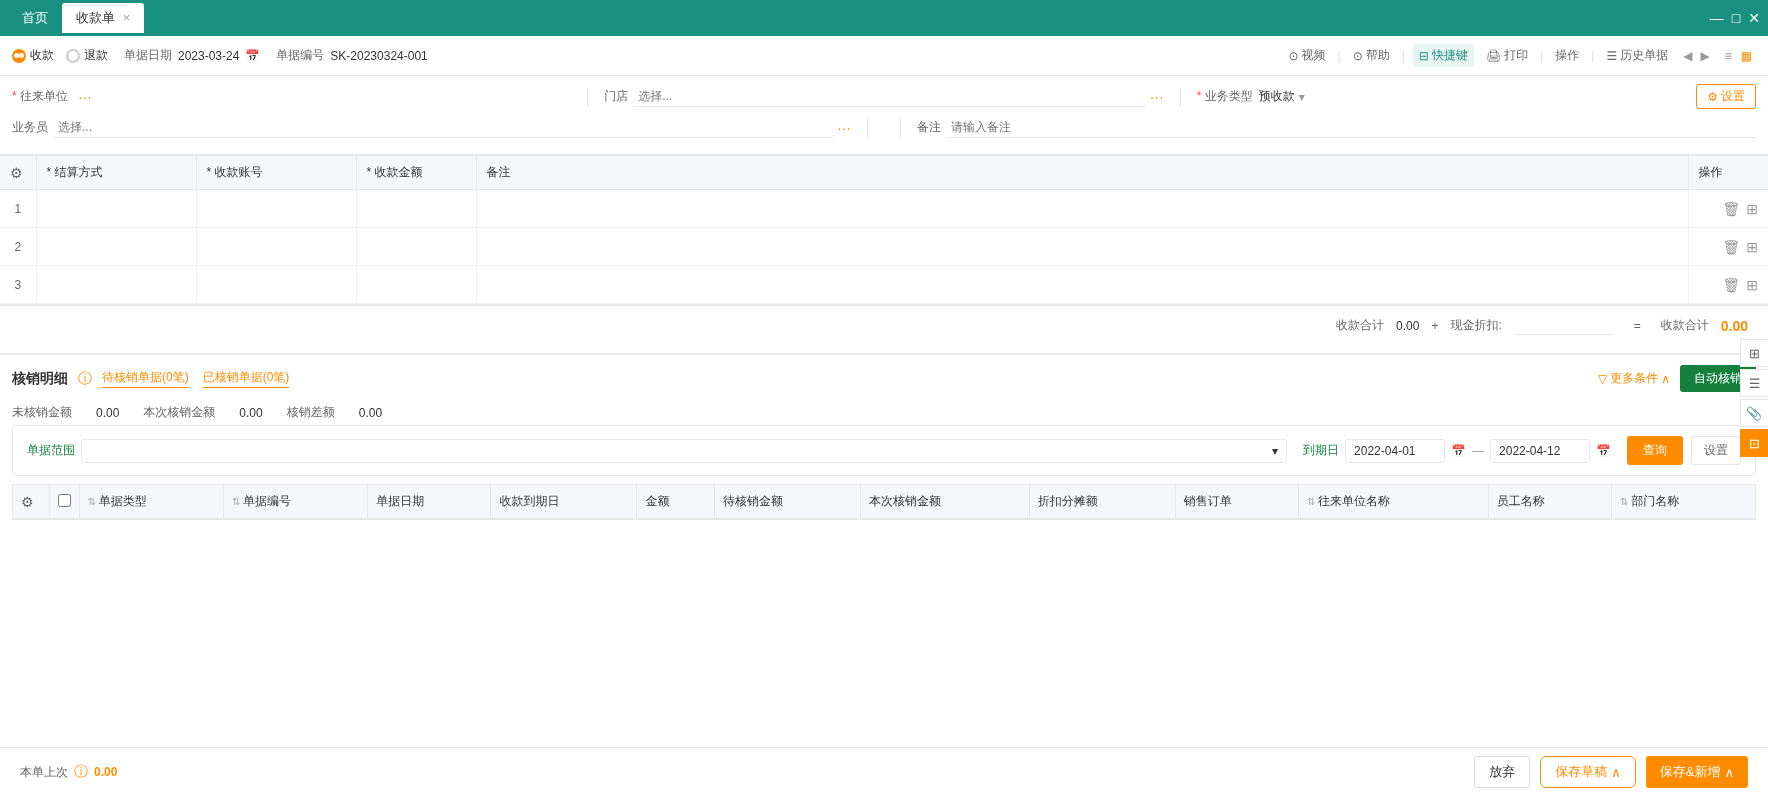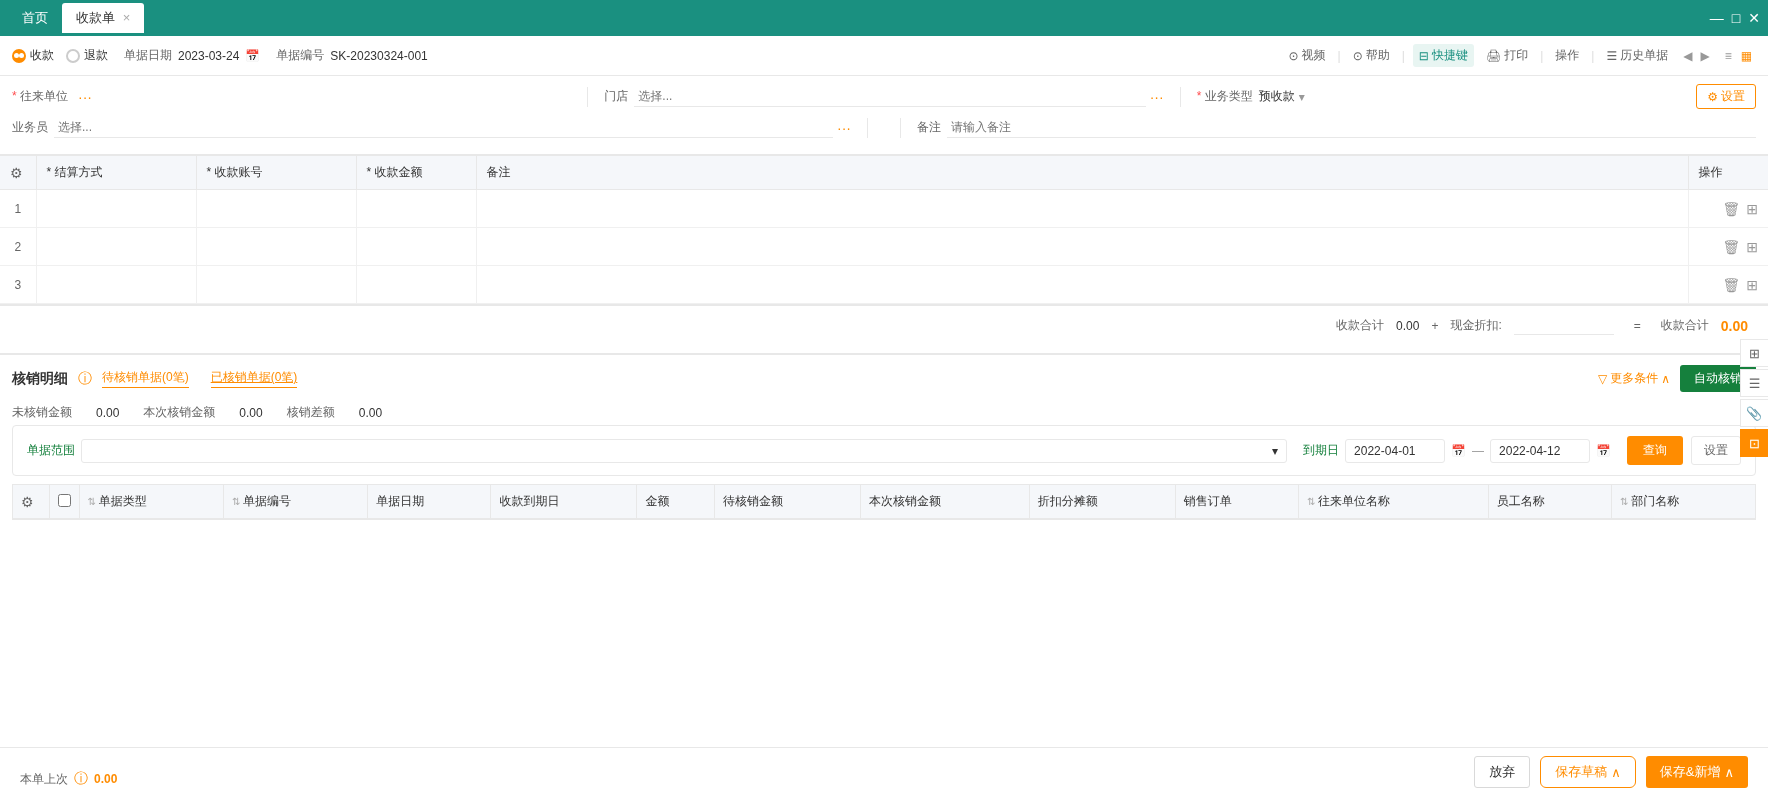--- a/index.html
+++ b/index.html
@@ -70,21 +70,21 @@
     .calc-value { color: #333; font-weight: 500; }
     .calc-orange { color: #ff8c00; font-weight: 600; font-size: 14px; }
     .calc-input { border: none; border-bottom: 1px solid #e8e8e8; width: 100px; padding: 2px 4px; text-align: right; outline: none; font-size: 12px; }
     .calc-eq { color: #666; margin: 0 8px; }
 
     
     .verify-section { background: #fff; margin-top: 8px; padding: 10px 12px; border-top: 2px solid #e8e8e8; }
     .verify-title { font-size: 14px; font-weight: 600; color: #333; }
     .verify-info-icon { color: #ff8c00; cursor: pointer; font-size: 14px; }
     .verify-tab { color: #ff8c00; font-size: 12px; cursor: pointer; border-bottom: 1px solid #ff8c00; padding-bottom: 1px; }
-    .verify-tab + .verify-tab { margin-left: 12px; text-decoration: underline; }
+    .verify-tab + .verify-tab { margin-left: 4px; }
     .filter-btn { color: #ff8c00; cursor: pointer; font-size: 12px; display: flex; align-items: center; gap: 3px; }
     .auto-verify-btn { background: #15803d; color: #fff; border: none; padding: 5px 14px; border-radius: 3px; cursor: pointer; font-size: 12px; }
 
     
     .filter-row { display: flex; align-items: center; gap: 16px; padding: 8px 0; border: 1px solid #e8e8e8; border-radius: 4px; padding: 10px 14px; margin-bottom: 8px; }
     .filter-field { display: flex; align-items: center; gap: 6px; flex: 1; }
     .filter-label { color: #15803d; white-space: nowrap; }
     .filter-select { border: 1px solid #e8e8e8; border-radius: 3px; padding: 4px 8px; color: #333; font-size: 12px; outline: none; cursor: pointer; flex: 1; display: flex; align-items: center; justify-content: space-between; }
     .date-range { display: flex; align-items: center; gap: 6px; }
     .date-input { border: 1px solid #e8e8e8; border-radius: 3px; padding: 4px 8px; font-size: 12px; color: #333; outline: none; width: 100px; }
@@ -92,21 +92,21 @@
     .query-btn { background: #ff8c00; color: #fff; border: none; padding: 5px 16px; border-radius: 3px; cursor: pointer; font-size: 12px; }
     .settings-small-btn { background: none; border: 1px solid #e8e8e8; color: #666; padding: 5px 12px; border-radius: 3px; cursor: pointer; font-size: 12px; }
 
     
     .bottom-table { width: 100%; border-collapse: collapse; }
     .bottom-table th { background: #f5f7fa; padding: 8px 8px; text-align: left; font-weight: 500; color: #333; border-bottom: 1px solid #e8e8e8; border-right: 1px solid #e8e8e8; font-size: 12px; white-space: nowrap; }
     .bottom-table th:last-child { border-right: none; }
     .bottom-table th.sort-th::before { content: '⇅ '; color: #aaa; font-size: 10px; }
 
     
-    .footer-bar { position: fixed; bottom: 0; left: 0; right: 0; background: #fff; border-top: 1px solid #e8e8e8; padding: 8px 20px; display: flex; align-items: flex-end; justify-content: space-between; z-index: 100; }
+    .footer-bar { position: fixed; bottom: 0; left: 0; right: 0; background: #fff; border-top: 1px solid #e8e8e8; padding: 8px 20px; display: flex; align-items: center; justify-content: space-between; z-index: 100; }
     .footer-left { display: flex; align-items: center; gap: 6px; }
     .footer-label { color: #666; }
     .footer-value { color: #ff8c00; font-weight: 600; }
     .footer-right { display: flex; gap: 10px; }
     .btn-abandon { background: #fff; border: 1px solid #d9d9d9; color: #333; padding: 6px 14px; border-radius: 3px; cursor: pointer; font-size: 13px; }
     .btn-save-draft { background: #fff; border: 1px solid #ff8c00; color: #ff8c00; padding: 6px 14px; border-radius: 6px; cursor: pointer; font-size: 13px; display: flex; align-items: center; gap: 4px; }
     .btn-save-new { background: #ff8c00; border: none; color: #fff; padding: 6px 14px; border-radius: 3px; cursor: pointer; font-size: 13px; display: flex; align-items: center; gap: 4px; }
 
     
     .right-sidebar { position: fixed; right: 0; top: 50%; transform: translateY(-50%); display: flex; flex-direction: column; gap: 2px; z-index: 200; }

